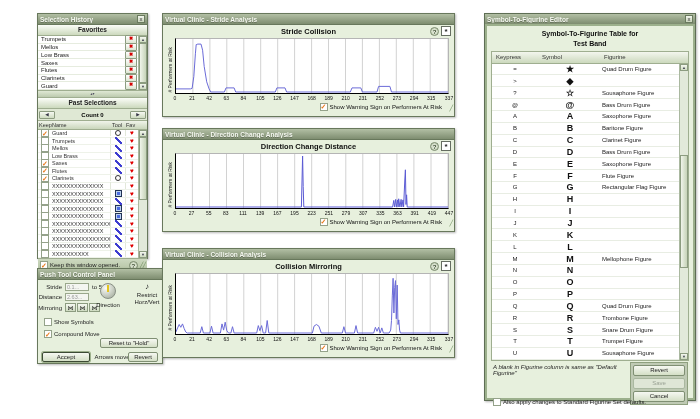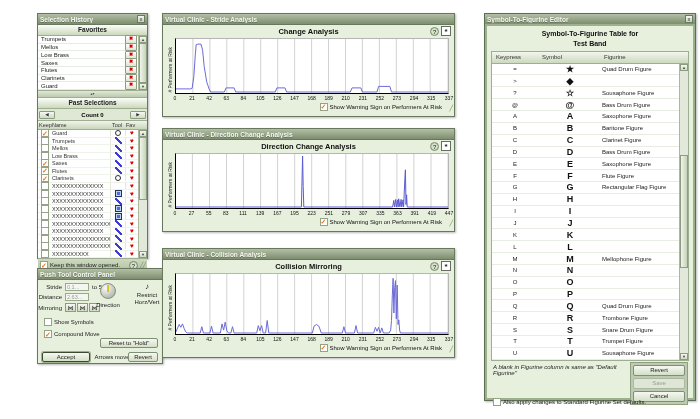--- a/index.html
+++ b/index.html
@@ -432,21 +432,21 @@
       <span style="position:absolute;left:56px;top:74px;width:36px;text-align:center">Arrows move</span>
       <span class="btn" style="position:absolute;right:4px;top:72px;width:30px;height:10px;line-height:9px">Revert</span>
     </div>
   </div>
 
   <div class="window chart-win" style="top:13px;height:104px">
     <div class="titlebar">
       <span class="tb-text">Virtual Clinic - Stride Analysis</span>
     </div>
     <div class="chart-head">
-      <div class="chart-title">Change Analysis</div>
+      <div class="chart-title">Stride Collision</div>
       <div class="chart-icons">
         <span class="help-icon">?</span>
         <span class="tool-btn">*</span>
       </div>
     </div>
     <div class="chart-body">
       <div class="ylab">
           <span># Performers at Risk</span>
         </div>
       <div class="plot-col">
@@ -495,21 +495,21 @@
       <span>Show Warning Sign on Performers At Risk</span>
       <span class="grip">╱</span>
     </div>
   </div>
 
   <div class="window chart-win" style="top:128px;height:104px">
     <div class="titlebar">
       <span class="tb-text">Virtual Clinic - Direction Change Analysis</span>
     </div>
     <div class="chart-head">
-      <div class="chart-title">Direction Change Analysis</div>
+      <div class="chart-title">Direction Change Distance</div>
       <div class="chart-icons">
         <span class="help-icon">?</span>
         <span class="tool-btn">*</span>
       </div>
     </div>
     <div class="chart-body">
       <div class="ylab">
           <span># Performers at Risk</span>
         </div>
       <div class="plot-col">

